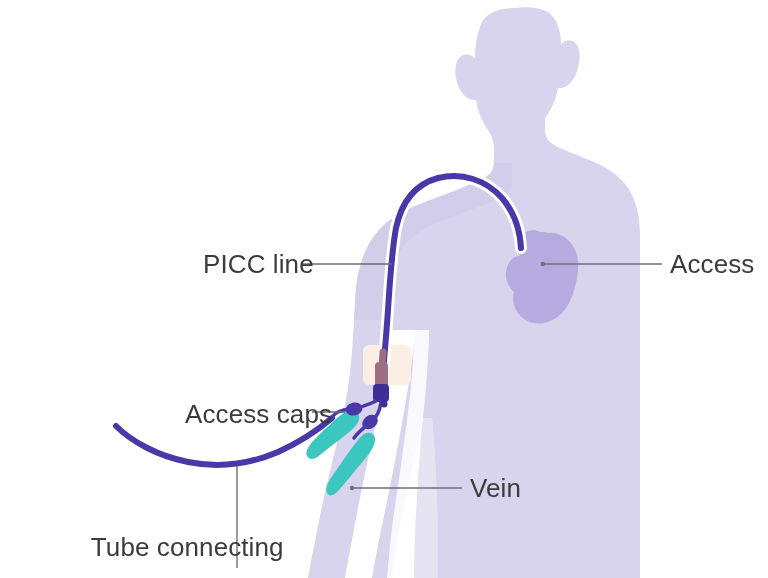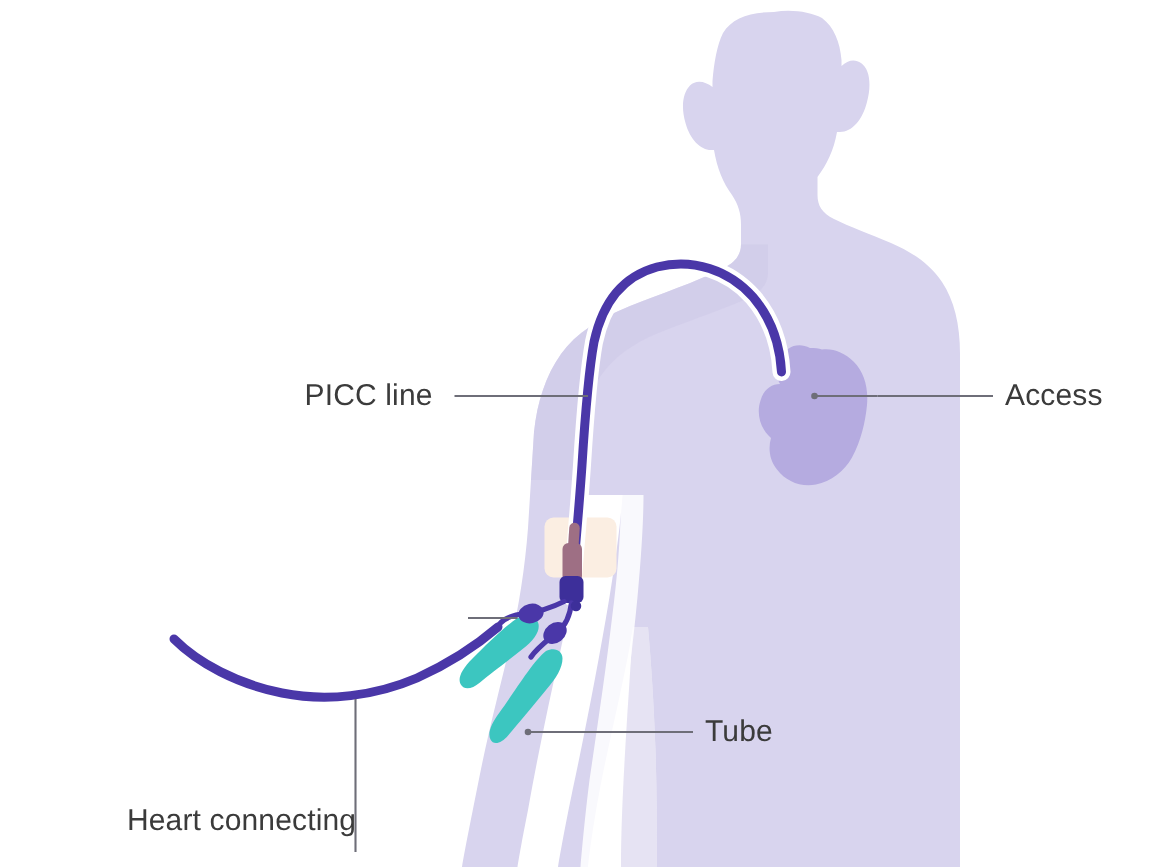--- a/index.html
+++ b/index.html
@@ -22,21 +22,21 @@
     top: 0;
     left: 0;
     width: 768px;
     height: 578px;
     display: block;
   }
   .label-text {
     position: absolute;
     color: #3b3b3b;
     font-family: "Liberation Sans", sans-serif;
-    font-size: 20px;
+    font-size: 26px;
     line-height: 26px;
     white-space: pre;
     letter-spacing: 0.1px;
   }
   #label-picc      { left: 203px; top: 251px; }
   #label-heart     { left: 670px; top: 251px; }
   #label-access    { left: 185px; top: 401px; }
   #label-vein      { left: 470px; top: 475px; }
   #label-tube      { left: 62px;  top: 508px; text-align: center; }
 </style>
@@ -236,21 +236,22 @@
 
       <line x1="237" y1="466" x2="237" y2="568"></line>
     </g>
 
   </svg>
 
   <div class="label-text" id="label-picc">PICC line</div>
 
   <div class="label-text" id="label-heart">Access</div>
 
-
-  <div class="label-text" id="label-vein">Tube</div>
+  <div class="label-text" id="label-access">Access caps</div>
+
+  <div class="label-text" id="label-vein">Vein</div>
 
   <div class="label-text" id="label-tube">
-    <span class="tube-line-1">Heart connecting</span>
+    <span class="tube-line-1">Tube connecting</span>
     
   </div>
 
 </div>
 
 </body></html>

